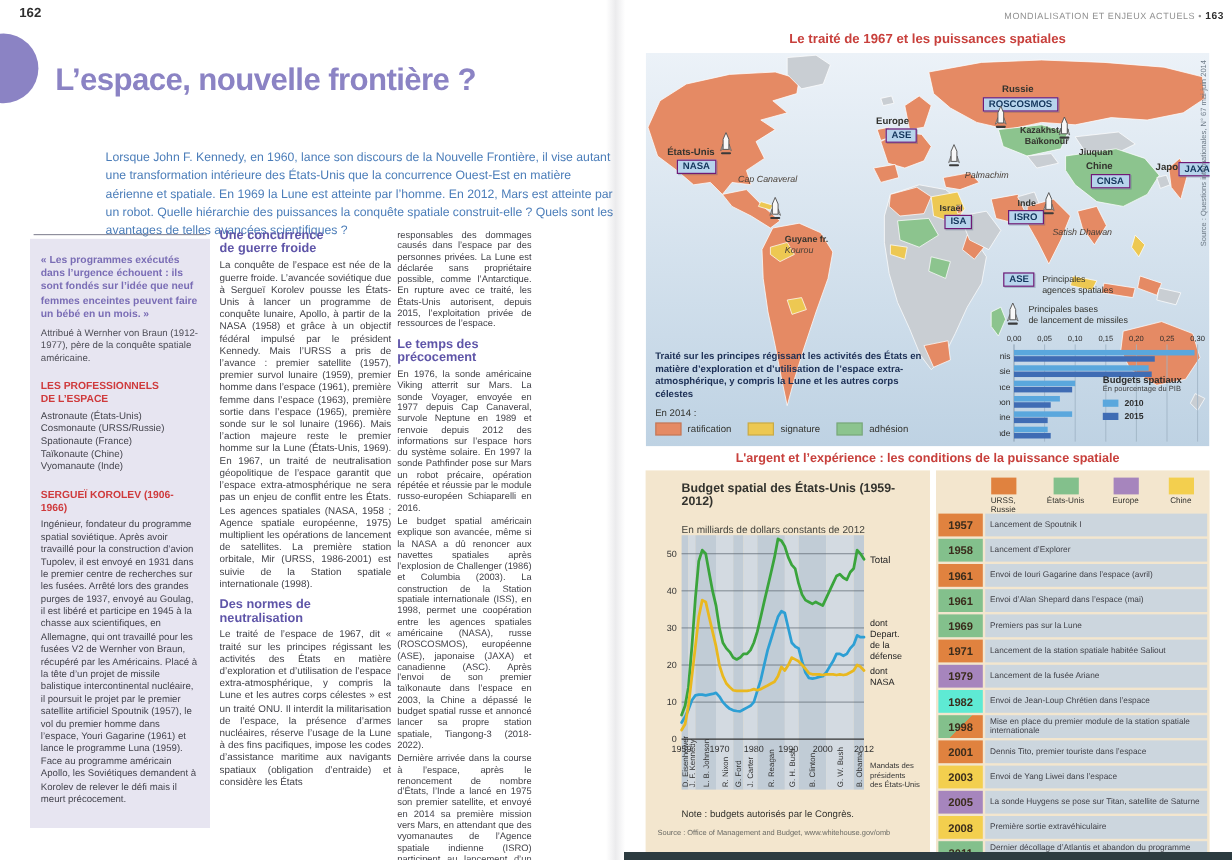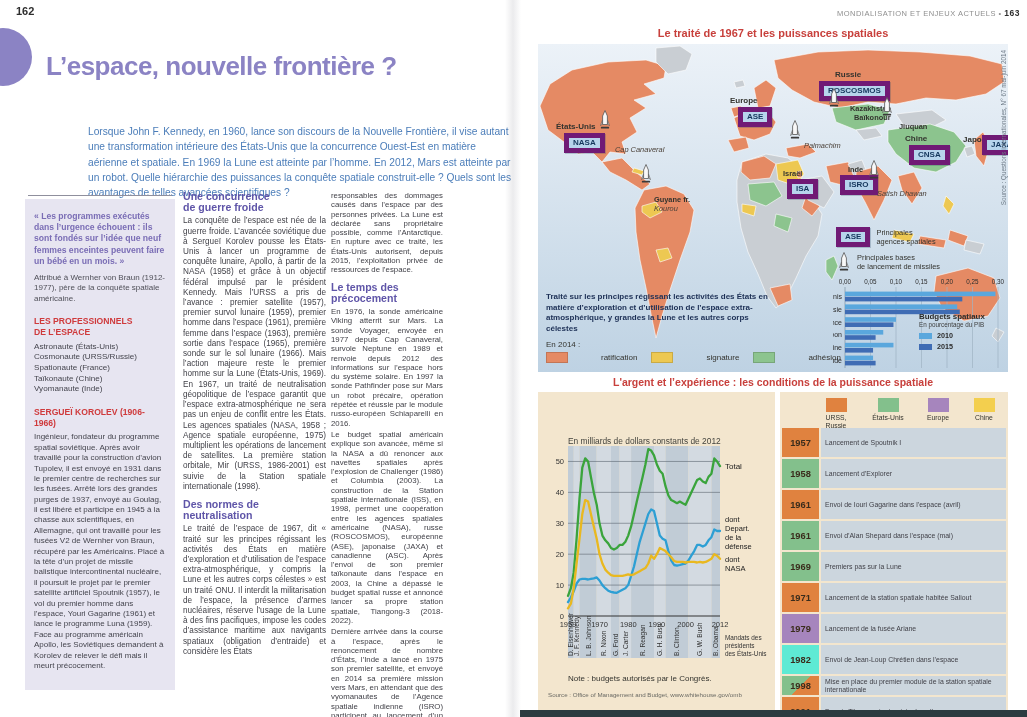--- a/index.html
+++ b/index.html
@@ -37,34 +37,34 @@
   #map-title{left:25px;top:27px;}
   #argent-title{left:25px;top:376px;font-size:10.5px;}
   .map{left:25px;top:44px;width:470px;height:328px;overflow:hidden;}
   .map svg.world{position:absolute;left:0;top:0;}
   .c-r{fill:var(--c-ratif);} .c-s{fill:var(--c-sig);} .c-a{fill:var(--c-adh);} .c-o{fill:var(--c-oth);}
   .country-path{stroke:#ffffff;stroke-width:0.6;stroke-linejoin:round;}
   .m-country{position:absolute;font-size:8px;font-weight:bold;color:#33332e;white-space:nowrap;}
   .m-country-sm{position:absolute;font-size:7.4px;font-weight:bold;color:#33332e;white-space:nowrap;}
   .m-site{position:absolute;font-size:7.4px;font-style:italic;color:#4a4038;white-space:nowrap;}
   .m-agency{position:absolute;font-size:8px;font-weight:bold;color:#14365c;background:#b7d4ec;
-            border:5px solid #701a75;padding:0px 4px 1px 4px;white-space:nowrap;box-shadow:1px 1px 0 rgba(40,70,100,0.25);}
+            border:1px solid #701a75;padding:0px 4px 1px 4px;white-space:nowrap;box-shadow:1px 1px 0 rgba(40,70,100,0.25);}
   .m-rocket{position:absolute;width:10px;height:20px;}
   .map-src{position:absolute;right:1px;top:6px;font-size:6.3px;color:#6d7a86;
            writing-mode:vertical-rl;transform:rotate(180deg);}
   .ase-legend{position:absolute;left:298px;top:183px;width:150px;}
   .ase-row{display:flex;align-items:flex-start;margin-bottom:5px;}
   .ase-row .m-agency{position:static;margin-right:6px;}
   .leg-rocket{width:10px;height:20px;margin:0 8px 0 3px;flex:none;}
   .leg-text{font-size:7.4px;color:#33332e;line-height:1.25;white-space:pre-line;padding-top:1px;}
   .treaty{position:absolute;left:8px;top:248px;width:232px;}
   .treaty-title{font-size:8px;font-weight:bold;color:#1c2f55;line-height:1.32;margin:0 0 6px 0;}
   .treaty-en{font-size:8px;color:#33332e;margin:0 0 3px 0;}
   .treaty-items{display:flex;}
-  .treaty-item{display:flex;align-items:center;margin-right:14px;font-size:8px;color:#33332e;gap:28px;}
+  .treaty-item{display:flex;align-items:center;margin-right:14px;font-size:8px;color:#33332e;}
   .treaty-sw{width:20px;height:9px;margin-right:5px;border:0.5px solid rgba(0,0,0,0.15);}
   #bar-inset{position:absolute;left:295px;top:232px;width:174px;height:96px;}
   .bar-legend{position:absolute;left:381px;top:268px;width:88px;}
   .bar-legend .t{font-size:7.9px;font-weight:bold;color:#2c2c2c;}
   .bar-legend .s{font-size:6.3px;color:#3c3c3c;margin-bottom:3px;}
   .bl-row{display:flex;align-items:center;font-size:7.2px;font-weight:bold;color:#2c2c2c;margin-top:2px;}
   .bl-sw{width:13px;height:6px;margin-right:5px;}
 
   .panel{background:var(--cream);}
   #chart-panel{left:25px;top:392px;width:237px;height:318px;}
@@ -72,21 +72,21 @@
   .lc-sub{position:absolute;left:30px;top:44px;font-size:8.4px;color:#44443e;}
   #line-chart{position:absolute;left:0;top:44px;}
   .lc-note{position:absolute;left:30px;top:282px;font-size:8px;color:#33332e;}
   .lc-src{position:absolute;left:10px;top:299px;font-size:6.2px;color:#6a6a64;}
 
   #timeline-panel{left:267px;top:392px;width:228px;height:318px;}
   .tl-leg-item{position:absolute;top:6px;width:48px;text-align:center;}
   .tl-leg-sw{width:21px;height:14px;margin:0 auto;}
   .tl-leg-lab{font-size:6.8px;color:#33332e;line-height:1.15;margin-top:2px;white-space:pre-line;}
   #tl-rows{position:absolute;left:2px;top:36px;width:224px;display:flex;flex-direction:column;gap:2px;}
-  .tl-row{display:flex;height:29px;}
+  .tl-row{display:flex;height:19px;}
   .tl-row.tall{height:19px;}
   .tl-year{width:37px;flex:none;display:flex;align-items:center;justify-content:center;
            font-size:9.3px;font-weight:bold;color:#3a2c1c;}
   .tl-text{flex:1;margin-left:2px;background:var(--rowbg);display:flex;align-items:center;
            padding:0 4px;font-size:6.9px;line-height:1.12;color:#3f3f46;}
 
   .gutter{left:505px;top:0;width:16px;height:717px;
           background:linear-gradient(90deg,rgba(0,0,0,0) 0%,rgba(60,60,80,0.10) 50%,rgba(0,0,0,0) 100%);}
   .bottom-strip{left:520px;top:710px;width:507px;height:7px;background:#2c3b40;}
 </style>
@@ -267,21 +267,21 @@
               <path d="M7.5 10 L9.5 15.5 L7.5 14 Z" fill="#dcdcdc" stroke="#555" stroke-width="0.6"></path>
               <path d="M5 0.5 L7.4 6 L7.4 14.5 L2.6 14.5 L2.6 6 Z" fill="#f8f8f8" stroke="#555" stroke-width="0.8"></path>
               <rect x="0.8" y="16.8" width="8.4" height="1.8" rx="0.9" fill="#3a3a3a"></rect>
             </svg></span>
         <span class="leg-text">Principales bases
 de lancement de missiles</span>
       </div>
     </div>
 
     <div class="treaty">
-      <p class="treaty-title">Traité sur les principes régissant les activités des États en matière d’exploration et d’utilisation de l’espace extra-atmosphérique, y grandes la Lune et les autres corps célestes</p>
+      <p class="treaty-title">Traité sur les principes régissant les activités des États en matière d’exploration et d’utilisation de l’espace extra-atmosphérique, y compris la Lune et les autres corps célestes</p>
       <p class="treaty-en">En 2014 :</p>
       <div class="treaty-items" id="treaty-items">
           <div class="treaty-item">
             <div class="treaty-sw" style="background: rgb(229, 138, 100);"></div>
             <div>ratification</div>
           </div>
           <div class="treaty-item">
             <div class="treaty-sw" style="background: rgb(237, 200, 82);"></div>
             <div>signature</div>
           </div>
@@ -340,20 +340,21 @@
           </div>
         </div>
     </div>
 
     <div class="map-src">Source : Questions internationales, N° 67 mai-juin 2014</div>
   </div>
 
   <div class="abs red-title" id="argent-title">L'argent et l’expérience : les conditions de la puissance spatiale</div>
 
   <div class="abs panel" id="chart-panel">
+    <div class="lc-title">Budget spatial des États-Unis (1959-2012)</div>
     <div class="lc-sub">En milliards de dollars constants de 2012</div>
     <svg id="line-chart" width="237" height="236" viewBox="0 0 237 236">
         <rect x="30" y="10" width="5.735849056603776" height="212" fill="#c1ccd6"></rect>
         <rect x="35.735849056603776" y="10" width="5.735849056603769" height="212" fill="#d3dae1"></rect>
         <rect x="41.471698113207545" y="10" width="17.20754716981132" height="212" fill="#c1ccd6"></rect>
         <rect x="58.679245283018865" y="10" width="14.339622641509443" height="212" fill="#d3dae1"></rect>
         <rect x="73.01886792452831" y="10" width="8.603773584905653" height="212" fill="#c1ccd6"></rect>
         <rect x="81.62264150943396" y="10" width="11.471698113207552" height="212" fill="#d3dae1"></rect>
         <rect x="93.09433962264151" y="10" width="22.94339622641509" height="212" fill="#c1ccd6"></rect>
         <rect x="116.0377358490566" y="10" width="11.471698113207538" height="212" fill="#d3dae1"></rect>

